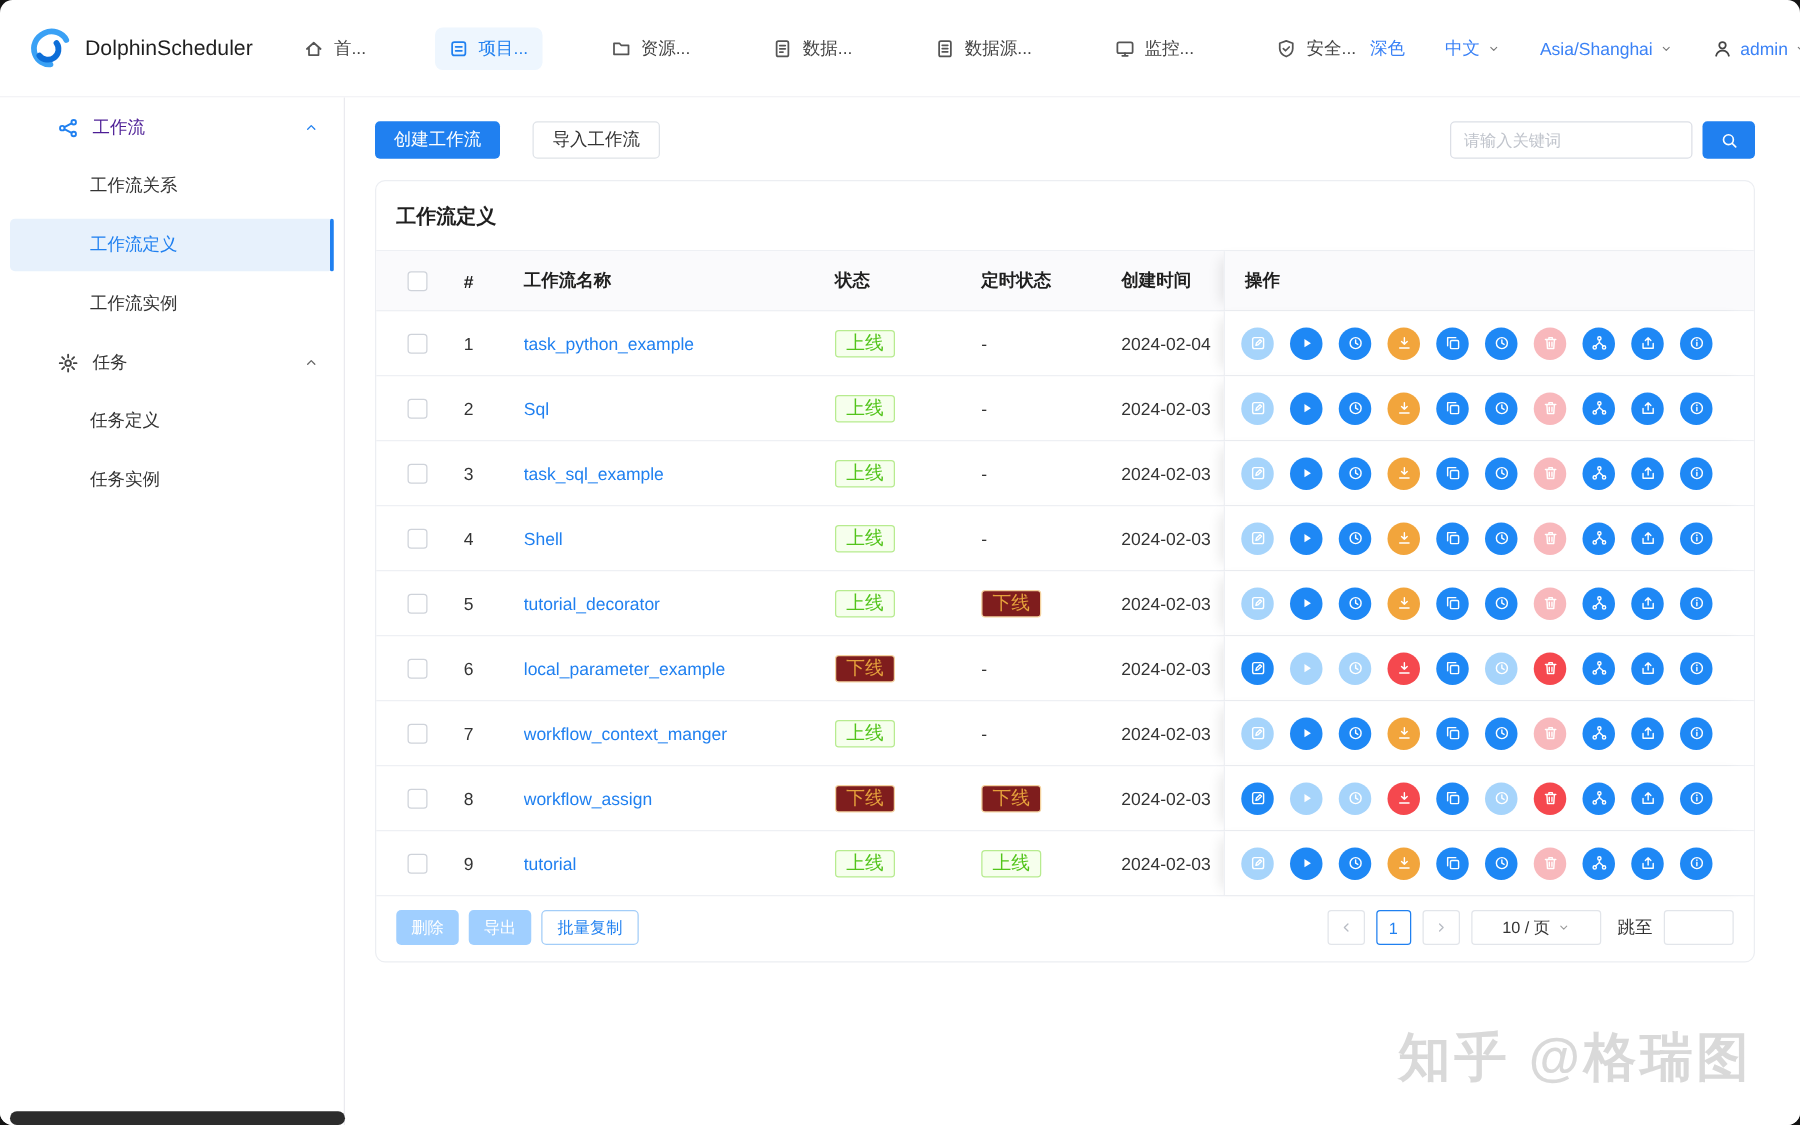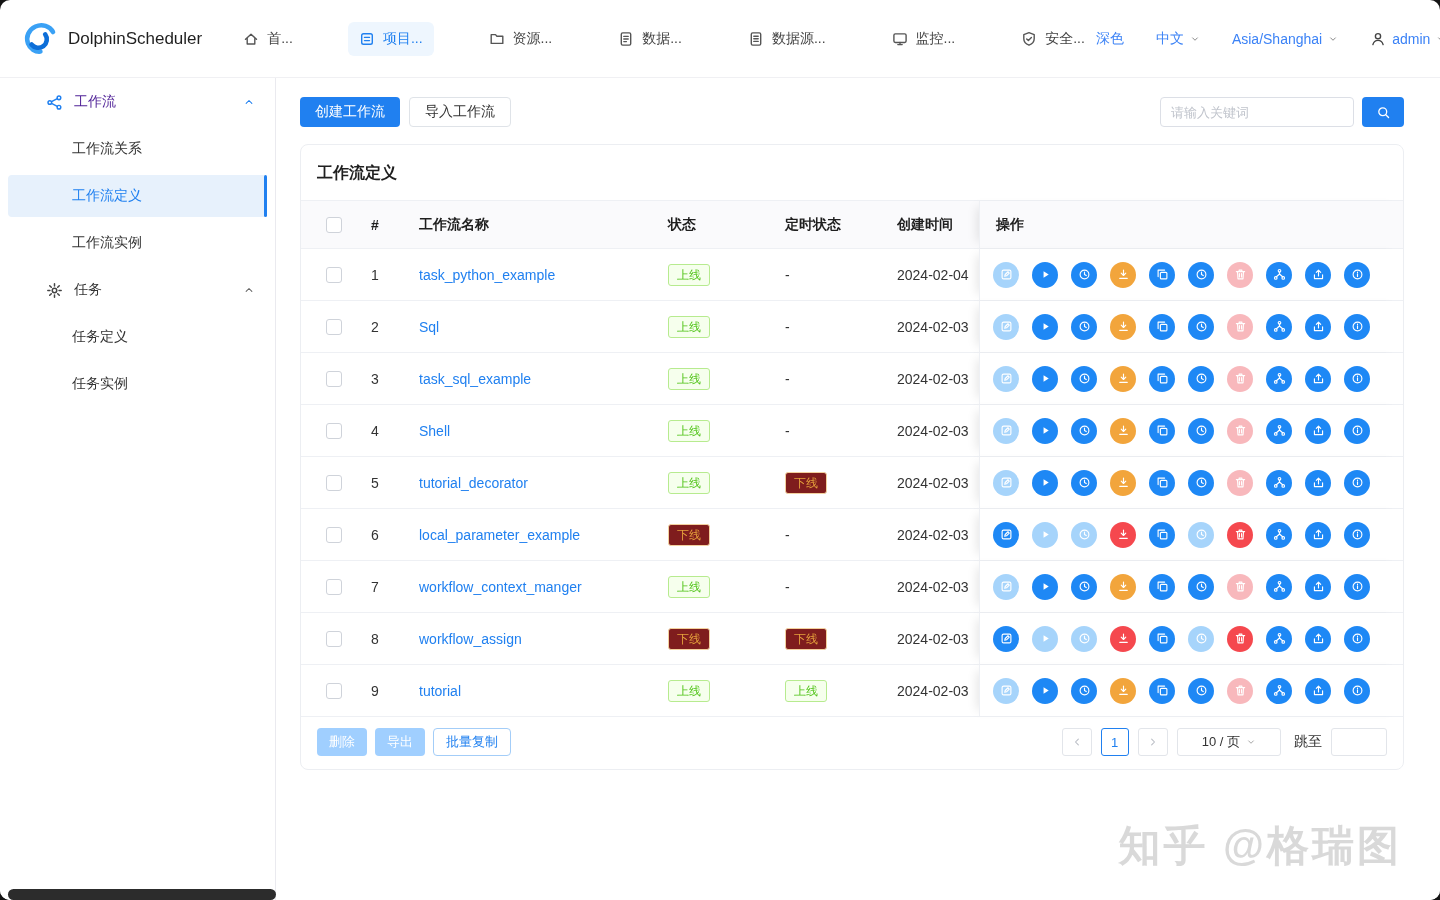--- a/index.html
+++ b/index.html
@@ -35,21 +35,21 @@
   .side-item.selected{background:#e7f1fc;color:#2080f0}
   .side-item.selected::after{content:"";position:absolute;right:0;top:0;bottom:0;width:3px;border-radius:2px;background:#2080f0}
   .v-thumb{position:absolute;left:285px;top:352px;width:7px;height:92px;background:#c9ccd2;border-radius:4px;cursor:pointer}
   .h-thumb{position:absolute;left:8px;bottom:0;width:268px;height:11px;background:#2c2c2c;border-radius:6px;cursor:pointer;z-index:5}
 
   
   .main{flex:1;position:relative;padding:19px 36px 0 24px;overflow:hidden;background:#fff}
   .toolbar{display:flex;align-items:flex-end;margin-bottom:17px}
   .btn{font-family:inherit;font-size:14px;height:30px;border-radius:4px;border:none;cursor:pointer}
   .btn-primary{background:#2080f0;color:#fff;padding:0 15px}
-  .btn-default{background:#fff;border:1px solid #dfe3e8;color:#333;padding:0 15px;margin-left:9px}
+  .btn-default{background:#fff;border:1px solid #dfe3e8;color:#333;padding:0 15px;margin-left:26px}
   .search-box{margin-left:auto;display:flex;align-items:center}
   .search-input{width:194px;height:30px;border:1px solid #dcdfe6;border-radius:4px;padding:0 10px;font-size:13px;color:#333;outline:none;font-family:inherit;background:#fff}
   .search-input::placeholder{color:#c0c4cc}
   .search-btn{width:42px;height:30px;margin-left:8px;background:#2080f0;display:flex;align-items:center;justify-content:center}
   .search-btn .ic{width:15px;height:15px;color:#fff}
 
   .card{border:1px solid #eceef2;border-radius:8px;background:#fff}
   .card-title{font-size:16px;font-weight:700;padding:18px 16px 16px;color:#1f1f1f}
 
   .table{border-top:1px solid #eef0f4}
@@ -60,21 +60,21 @@
   .c-idx{flex:0 0 60px;padding-left:12px}
   .c-name{flex:0 0 249px;padding-right:6px}
   .c-status{flex:0 0 117px}
   .c-sched{flex:0 0 112px}
   .c-time{flex:1 1 auto;white-space:nowrap;overflow:hidden}
   .c-ops{position:absolute;right:0;top:0;bottom:0;width:424px;background:#fff;border-left:1px solid #eef0f4;box-shadow:-8px 0 10px -6px rgba(0,0,0,.10);display:flex;align-items:center;gap:13px;padding-left:13px}
   .thead .c-ops{background:#fafafc;padding-left:16px}
   .checkbox{width:16px;height:16px;border:1px solid #cfd3da;border-radius:3px;background:#fff;display:inline-block;cursor:pointer}
   .wf-link{color:#2080f0;text-decoration:none;cursor:pointer;white-space:nowrap;overflow:hidden;text-overflow:ellipsis}
   .name-copy{width:15px;height:15px;color:#2080f0;margin-left:auto;margin-right:34px;cursor:pointer;flex:0 0 15px}
-  .tag{height:22px;line-height:20px;padding:0 8px;border-radius:3px;font-size:12px;border:1px solid}
+  .tag{height:22px;line-height:20px;padding:0 8px;border-radius:3px;font-size:15px;border:1px solid}
   .tag-green{color:#52c41a;border-color:#b7eb8f;background:#f6ffed}
   .tag-orange{color:#e6a23c;border-color:#f3d19e;background:#7f1d1d}
   .op{width:26px;height:26px;border-radius:50%;flex:0 0 26px;display:flex;align-items:center;justify-content:center;color:#fff;cursor:pointer}
   .op .ic{width:13px;height:13px}
   .op-blue{background:#1e88f5}
   .op-lblue{background:#a6d4fb}
   .op-orange{background:#f2a53c}
   .op-red{background:#f5484e}
   .op-pink{background:#f8b8bc}
 

